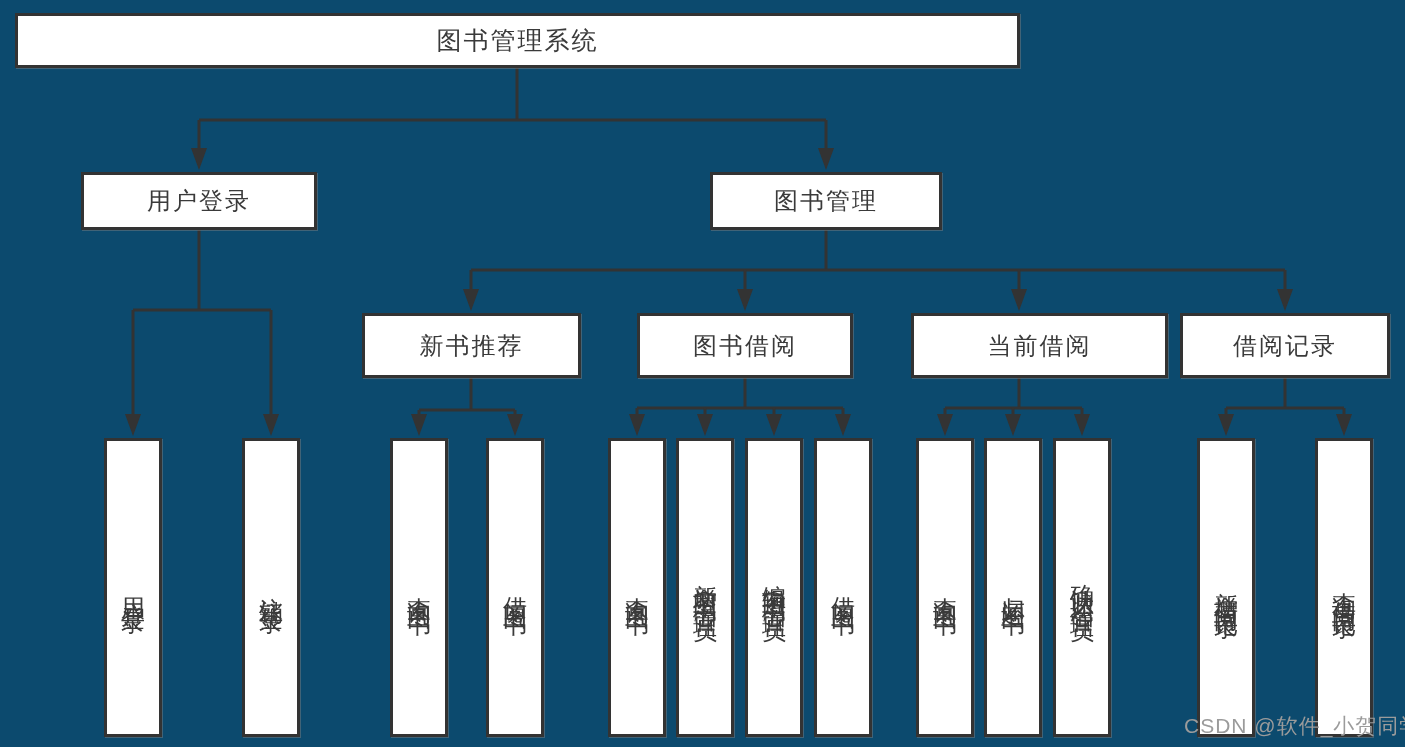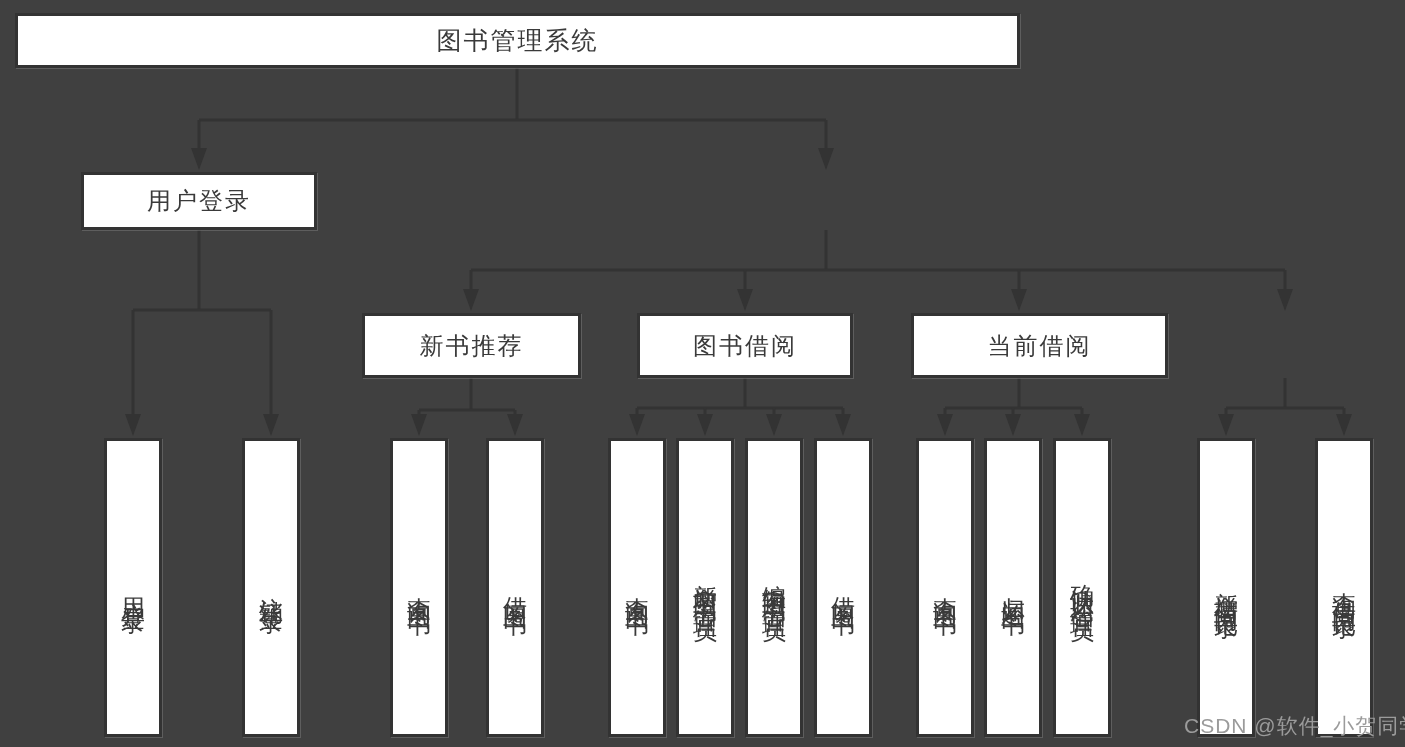--- a/index.html
+++ b/index.html
@@ -4,21 +4,21 @@
 <style>
   html, body {
     margin: 0;
     padding: 0;
     background: #ffffff;
   }
   .canvas {
     position: relative;
     width: 1405px;
     height: 747px;
-    background: #404040;
+    background: #0c4a6e;
     font-family: "Liberation Sans", sans-serif;
     overflow: hidden;
   }
   .connectors {
     position: absolute;
     left: 0;
     top: 0;
     z-index: 1;
   }
   .node {
@@ -137,30 +137,36 @@
     </g>
   </svg>
 
   <div class="node root-box h-label" style="left:15px; top:13px; width:1005px; height:55px;">
     <span>图书管理系统</span>
   </div>
 
   <div class="node h-label" style="left:81px; top:172px; width:236px; height:58px;">
     <span>用户登录</span>
   </div>
+  <div class="node h-label" style="left:710px; top:172px; width:232px; height:58px;">
+    <span>图书管理</span>
+  </div>
 
   <div class="node h-label" style="left:637px; top:313px; width:216px; height:65px;">
     <span>图书借阅</span>
   </div>
   <div class="node h-label" style="left:362px; top:313px; width:219px; height:65px;">
     <span>新书推荐</span>
   </div>
   <div class="node h-label" style="left:911px; top:313px; width:257px; height:65px;">
     <span>当前借阅</span>
   </div>
+  <div class="node h-label" style="left:1180px; top:313px; width:210px; height:65px;">
+    <span>借阅记录</span>
+  </div>
 
   <div class="node leaf" style="left:104px;">
     <span class="vtext">用户登录</span>
   </div>
   <div class="node leaf" style="left:242px;">
     <span class="vtext">注销登录</span>
   </div>
 
   <div class="node leaf" style="left:390px;">
     <span class="vtext">查询图书</span>

